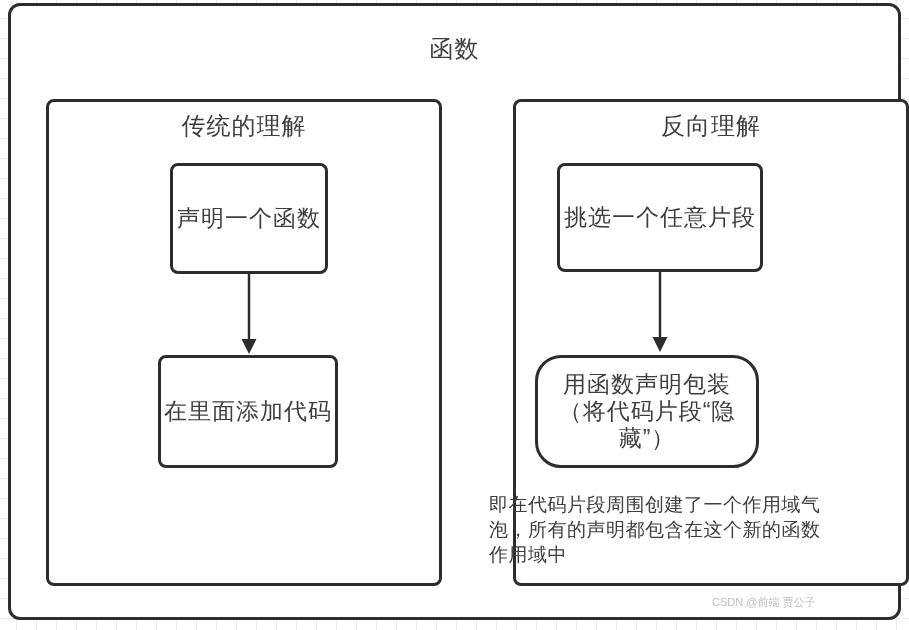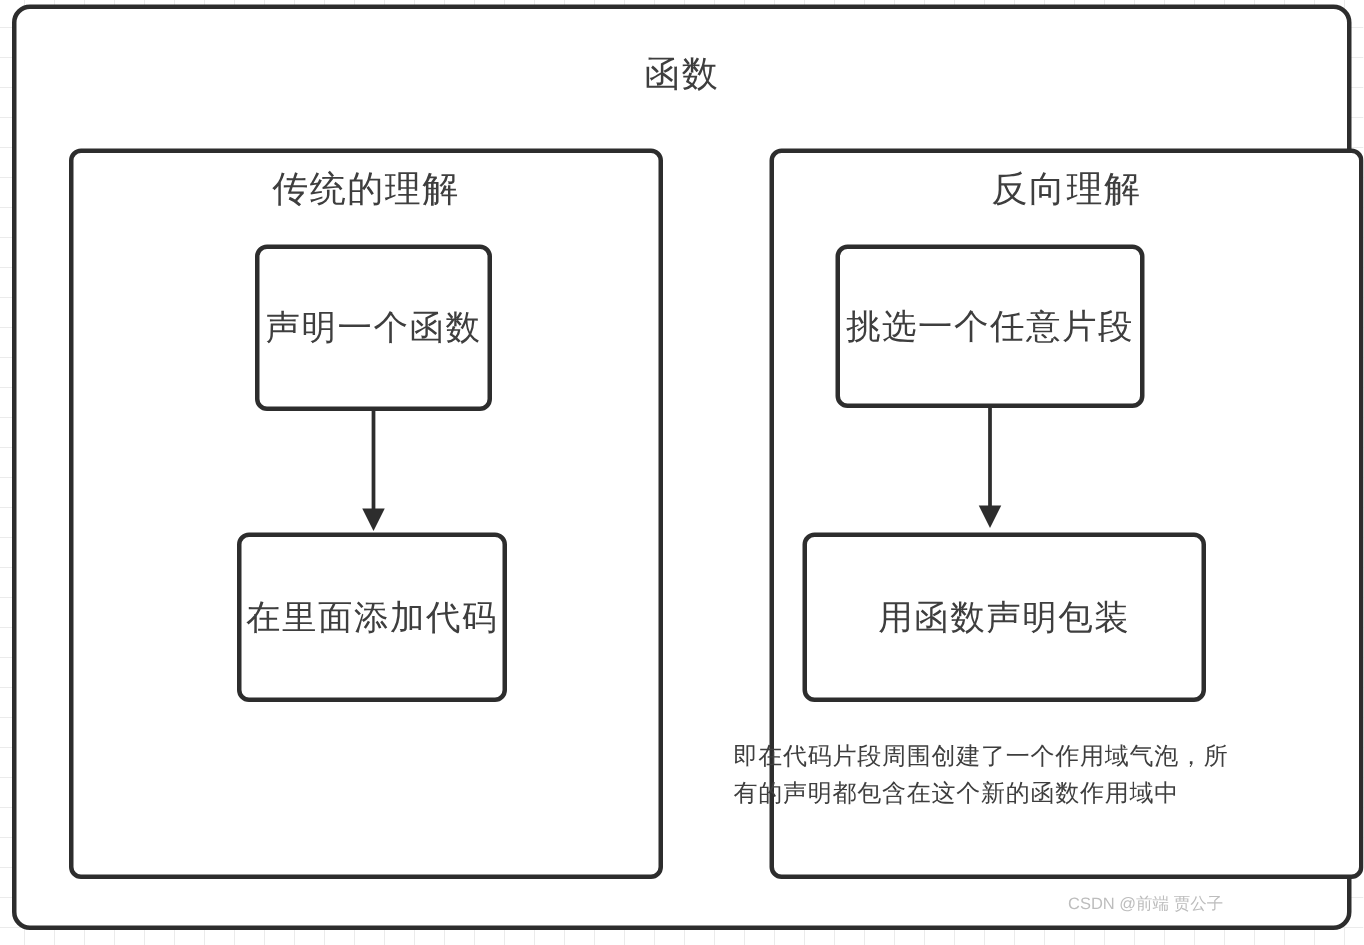--- a/index.html
+++ b/index.html
@@ -65,26 +65,26 @@
     justify-content: center;
     text-align: center;
     font-size: 23px;
     color: #3e3e3e;
     letter-spacing: 1px;
     line-height: 27px;
   }
   .lbox1 { left: 170px; top: 163px; width: 158px; height: 111px; }
   .lbox2 { left: 158px; top: 355px; width: 180px; height: 113px; }
   .rbox1 { left: 557px; top: 163px; width: 206px; height: 109px; }
-  .rbox2 { left: 535px; top: 355px; width: 269px; height: 113px; }
+  .rbox2 { left: 535px; top: 355px; width: 224px; height: 113px; border-radius: 26px; }
   .note {
     position: absolute;
     left: 489px; top: 492px;
     width: 338px;
-    font-size: 16px;
+    font-size: 19px;
     line-height: 25px;
     color: #3e3e3e;
     letter-spacing: 0.5px;
   }
   .arrows {
     position: absolute;
     left: 0; top: 0;
     width: 909px; height: 630px;
     pointer-events: none;
   }
@@ -117,20 +117,21 @@
 
   <div class="node lbox1">声明一个函数</div>
 
   <div class="node rbox1">挑选一个任意片段</div>
 
   <div class="node lbox2">在里面添加代码</div>
 
   <div class="node rbox2">
     <div>
       <div>用函数声明包装</div>
+      <div>（将代码片段“隐藏”）</div>
     </div>
   </div>
 
   <div class="note">即在代码片段周围创建了一个作用域气泡，所有的声明都包含在这个新的函数作用域中</div>
 
   <svg class="arrows" viewBox="0 0 909 630" xmlns="http://www.w3.org/2000/svg">
     <g>
       <line x1="249" y1="274" x2="249" y2="341" stroke="#2d2d2d" stroke-width="2.5"></line>
       <polygon points="241.5,339 256.5,339 249,354" fill="#2d2d2d"></polygon>
     </g>

